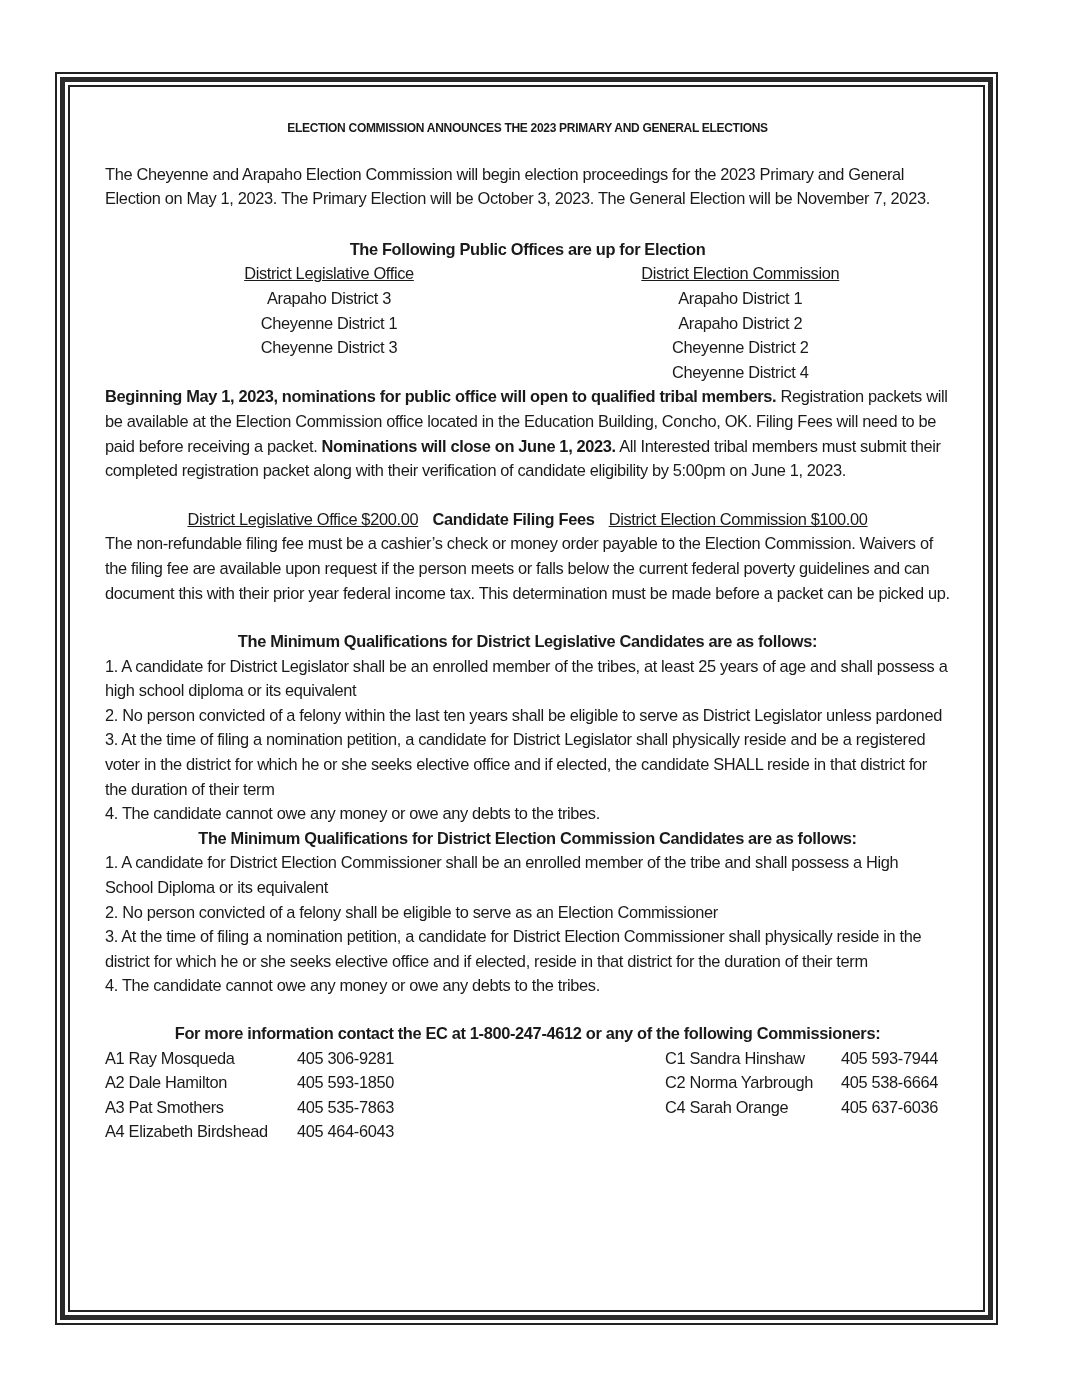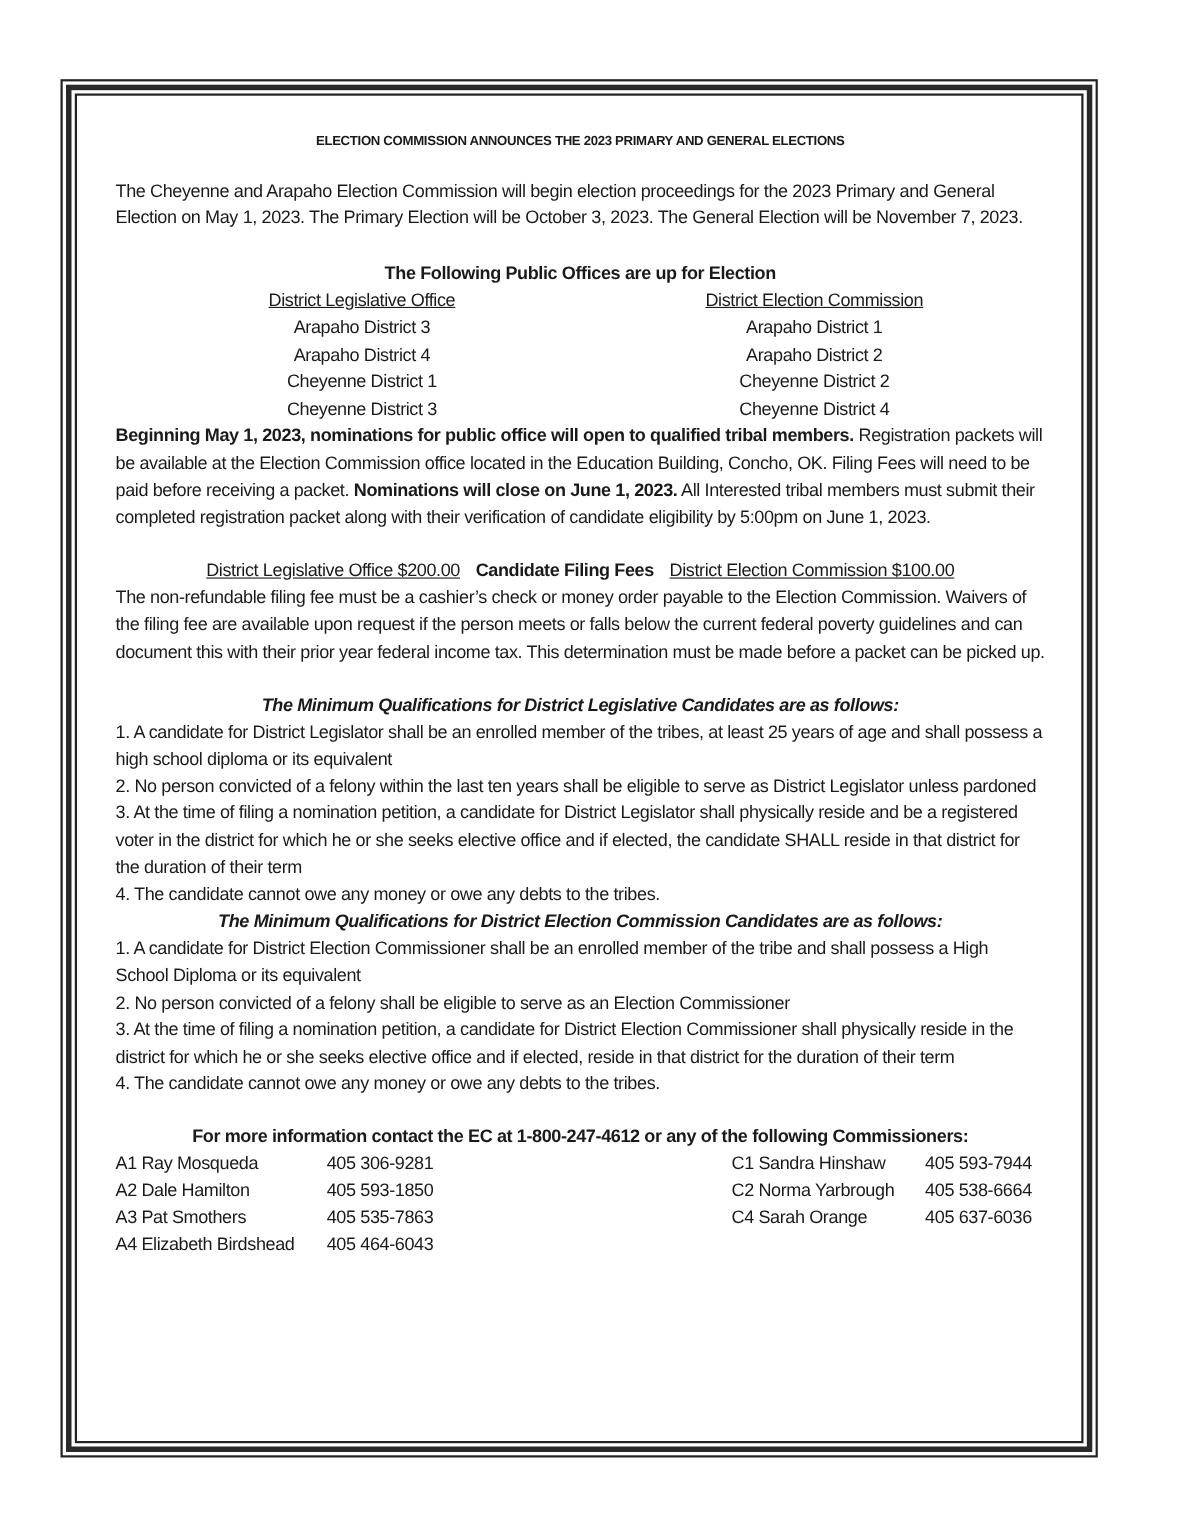--- a/index.html
+++ b/index.html
@@ -20,21 +20,21 @@
     .offices-heading { text-align: center; font-weight: bold; margin-top: 26px; }
     .offices { display: flex; gap: 40px; }
     .col { text-align: center; }
     .col.left { width: 448px; padding-left: 0; margin-left: 0; }
     .col.right { width: 400px; }
     .col.left .row, .col.left .hdr { width: 248px; margin-left: 100px; }
     .col.right .row, .col.right .hdr { width: 300px; margin-left: 20px; }
     .gap { height: 24px; }
     .fees { text-align: center; }
     .fees span { margin: 0 5px; }
-    .qual-heading { text-align: center; font-weight: bold; font-style: italic; }
+    .qual-heading { text-align: center; font-weight: bold; }
     .contact-heading { text-align: center; font-weight: bold; margin-top: 23px; }
     .commissioners { display: flex; justify-content: space-between; }
     .cgroup .crow { display: flex; }
     .cgroup.a .name { width: 192px; }
     .cgroup.c { margin-right: 12px; }
     .cgroup.c .name { width: 176px; }
   </style>
 </head>
 <body>
 
@@ -46,21 +46,20 @@
 
 <div class="content">
   <p class="title">ELECTION COMMISSION ANNOUNCES THE 2023 PRIMARY AND GENERAL ELECTIONS</p>
   <p>The Cheyenne and Arapaho Election Commission will begin election proceedings for the 2023 Primary and General Election on May 1, 2023.  The Primary Election will be October 3, 2023.  The General Election will be November 7, 2023.</p>
 
   <p class="offices-heading">The Following Public Offices are up for Election</p>
   <div class="offices">
     <div class="col left">
       <div class="hdr u">District Legislative Office</div>
       <div class="row">Arapaho District 3</div>
-      <div class="row">Arapaho District 4</div>
       <div class="row">Cheyenne District 1</div>
       <div class="row">Cheyenne District 3</div>
     </div>
     <div class="col right">
       <div class="hdr u">District Election Commission</div>
       <div class="row">Arapaho District 1</div>
       <div class="row">Arapaho District 2</div>
       <div class="row">Cheyenne District 2</div>
       <div class="row">Cheyenne District 4</div>
     </div>

